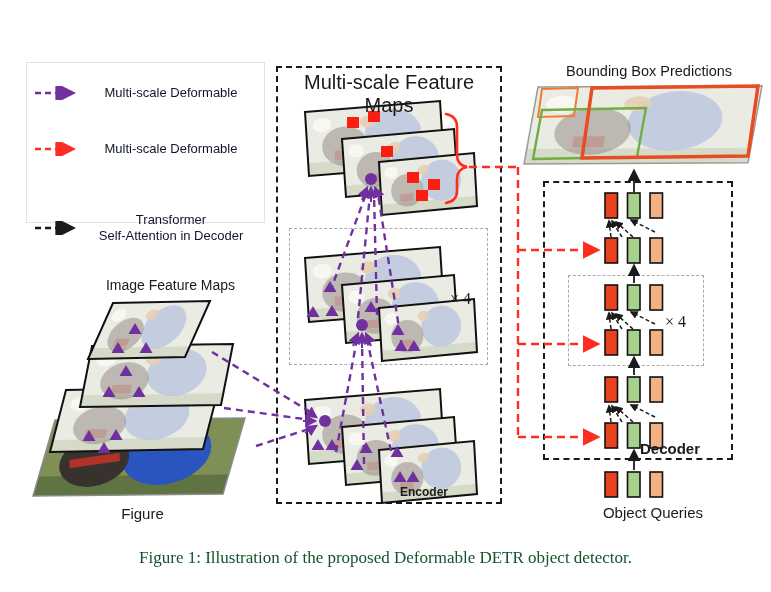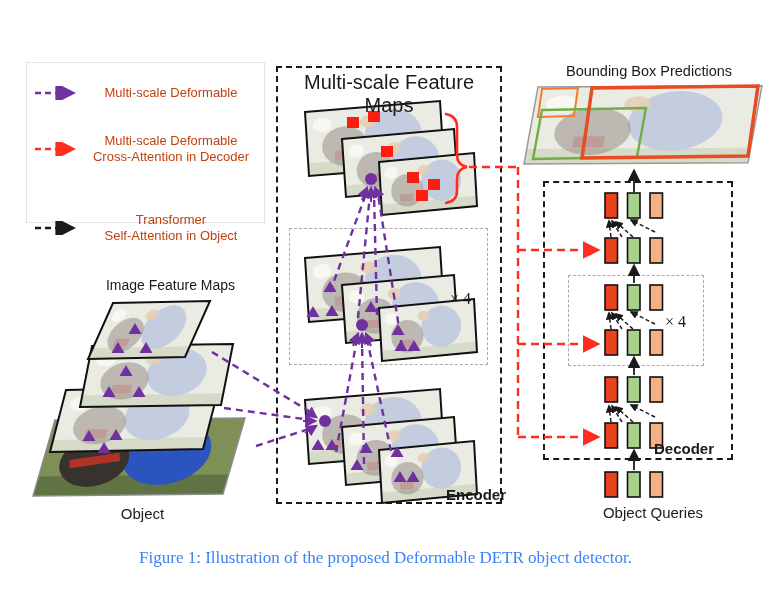--- a/index.html
+++ b/index.html
@@ -5,27 +5,27 @@
   html,body{margin:0;padding:0;background:#fff;}
   .fig{position:relative;width:771px;height:592px;background:#fff;overflow:hidden;
        font-family:"Liberation Sans","DejaVu Sans",sans-serif;color:#1a1a1a;}
   .box{position:absolute;box-sizing:border-box;z-index:1;}
   .blackdash{border:2.5px dashed #1a1a1a;}
   .graydash{border:1.5px dashed #a9a9a9;}
   .legendbox{border:1.5px solid #e3e3e3;background:#fff;}
   svg.canvas{position:absolute;left:0;top:0;z-index:2;pointer-events:none;}
   .txt{position:absolute;z-index:3;line-height:1.15;}
   .center{text-align:center;}
-  .right{text-align:center;}
+  .right{text-align:left;}
   .bold{font-weight:bold;}
   .serif{font-family:"Liberation Serif","DejaVu Serif",serif;}
   .legend-row{position:absolute;left:6px;width:224px;height:34px;display:flex;align-items:center;z-index:3;}
   .legend-arrow{flex:0 0 54px;}
-  .legend-text{flex:1;text-align:center;font-size:13px;line-height:16px;color:#c2410c;}
-  .caption{font-size:17px;color:#3b82f6;}
+  .legend-text{flex:1;text-align:center;font-size:13px;line-height:16px;color:#0f172a;}
+  .caption{font-size:17px;color:#14532d;}
 </style>
 </head>
 <body>
 
 <div class="fig">
 
   <div class="box legendbox" style="left:26px;top:62px;width:239px;height:161px;"></div>
   <div class="box blackdash" style="left:276px;top:66px;width:226px;height:438px;"></div>
   <div class="box blackdash" style="left:543px;top:181px;width:190px;height:279px;"></div>
   <div class="box graydash" style="left:289px;top:228px;width:199px;height:137px;"></div>
@@ -48,35 +48,34 @@
     <svg class="legend-arrow" width="54" height="14" viewBox="0 0 54 14">
       <defs>
           <marker id="lhr" viewBox="0 0 10 10" refX="8" refY="5" markerWidth="8" markerHeight="8" orient="auto">
             <path d="M0,0L10,5L0,10Z" fill="#FF2D21"></path>
           </marker>
         </defs>
       <line x1="3" y1="7" x2="40" y2="7" stroke="#FF2D21" stroke-width="2.6" stroke-dasharray="6 4" marker-end="url(#lhr)"></line>
     </svg>
     <div class="legend-text">
       <div>Multi-scale Deformable</div>
-        <div>Cross-Attention in Decoder</div>
     </div>
   </div>
   <div class="legend-row" style="left:32px;top:186px;margin-top:25px;">
     <svg class="legend-arrow" width="54" height="14" viewBox="0 0 54 14">
       <defs>
           <marker id="lhb" viewBox="0 0 10 10" refX="8" refY="5" markerWidth="8" markerHeight="8" orient="auto">
             <path d="M0,0L10,5L0,10Z" fill="#1a1a1a"></path>
           </marker>
         </defs>
       <line x1="3" y1="7" x2="40" y2="7" stroke="#1a1a1a" stroke-width="2.6" stroke-dasharray="6 4" marker-end="url(#lhb)"></line>
     </svg>
     <div class="legend-text">
       <div>Transformer</div>
-        <div>Self-Attention in Object</div>
+        <div>Self-Attention in Decoder</div>
     </div>
   </div>
 
   <svg class="canvas" width="771" height="592" viewBox="0 0 771 592">
     <defs>
       <marker id="mB" viewBox="0 0 10 10" refX="8" refY="5" markerWidth="7" markerHeight="7" orient="auto">
           <path d="M0,0L10,5L0,10Z" fill="#1a1a1a"></path>
         </marker>
       <marker id="mBs" viewBox="0 0 10 10" refX="8" refY="5" markerWidth="5.5" markerHeight="5.5" orient="auto">
           <path d="M0,0L10,5L0,10Z" fill="#1a1a1a"></path>
@@ -317,20 +316,20 @@
       <line x1="611" y1="422" x2="609" y2="406" marker-end="url(#mBs)"></line>
       <line x1="622" y1="422" x2="612" y2="406" marker-end="url(#mBs)"></line>
       <line x1="633" y1="422" x2="616" y2="407" marker-end="url(#mBs)"></line>
       <line x1="655" y1="417" x2="631" y2="405" marker-end="url(#mBs)"></line>
     </g>
   </svg>
 
   <div class="txt center" style="left:280px;top:71px;width:218px;font-size:20px;">Multi-scale Feature Maps</div>
   <div class="txt center" style="left:535px;top:63px;width:228px;font-size:14.5px;">Bounding Box Predictions</div>
   <div class="txt center" style="left:88px;top:277px;width:165px;font-size:14px;">Image Feature Maps</div>
-  <div class="txt right bold" style="left:432px;top:486px;width:88px;font-size:15px;">Encoder</div>
+  <div class="txt right bold" style="left:400px;top:486px;width:88px;font-size:12px;">Encoder</div>
   <div class="txt right bold" style="left:640px;top:440px;width:88px;font-size:15px;">Decoder</div>
   <div class="txt serif" style="left:450px;top:290px;font-size:16px;">× 4</div>
   <div class="txt serif" style="left:665px;top:313px;font-size:16px;">× 4</div>
-  <div class="txt center" style="left:95px;top:505px;width:95px;font-size:15px;">Object</div>
+  <div class="txt center" style="left:95px;top:505px;width:95px;font-size:15px;">Figure</div>
   <div class="txt center" style="left:568px;top:504px;width:135px;font-size:15px;text-align:right;">Object Queries</div>
   <div class="txt center caption serif" style="left:0;top:548px;width:771px;">Figure 1: Illustration of the proposed Deformable DETR object detector.</div>
 </div>
 
 </body></html>

